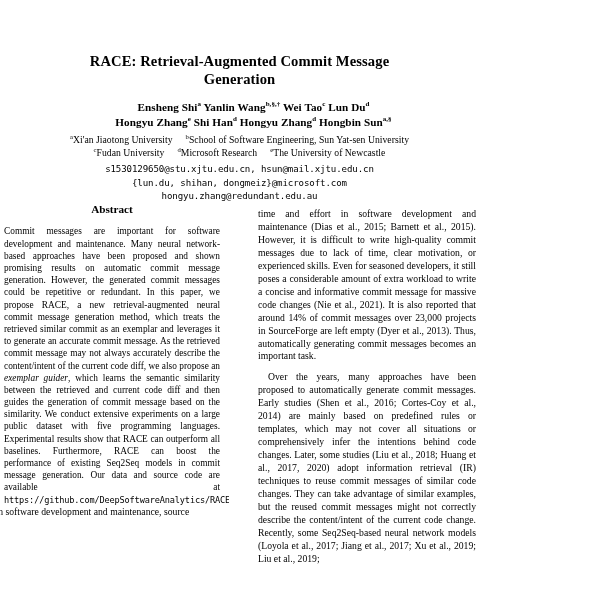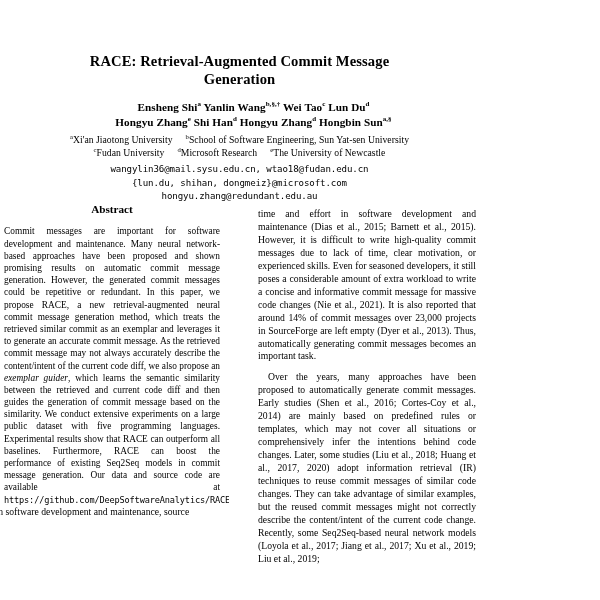--- a/index.html
+++ b/index.html
@@ -181,21 +181,21 @@
     <div class="affil-block">
       <div class="affil-line">
         <sup>a</sup><span>Xi'an Jiaotong University</span><span class="affil-sep"></span><sup>b</sup><span>School of Software Engineering, Sun Yat-sen University</span>
       </div>
       <div class="affil-line">
         <sup>c</sup><span>Fudan University</span><span class="affil-sep"></span><sup>d</sup><span>Microsoft Research</span><span class="affil-sep"></span><sup>e</sup><span>The University of Newcastle</span>
       </div>
     </div>
 
     <div class="emails">
-      <div class="email-line">wangylin36@mail.sysu.edu.cn, wtao18@fudan.edu.cn</div>
+      <div class="email-line">s1530129650@stu.xjtu.edu.cn, hsun@mail.xjtu.edu.cn</div>
       <div class="email-line">{lun.du, shihan, dongmeiz}@microsoft.com</div>
       <div class="email-line">hongyu.zhang@redundant.edu.au</div>
     </div>
 
   </div>
 
   <div class="columns">
 
     <div class="col col-left">
 

